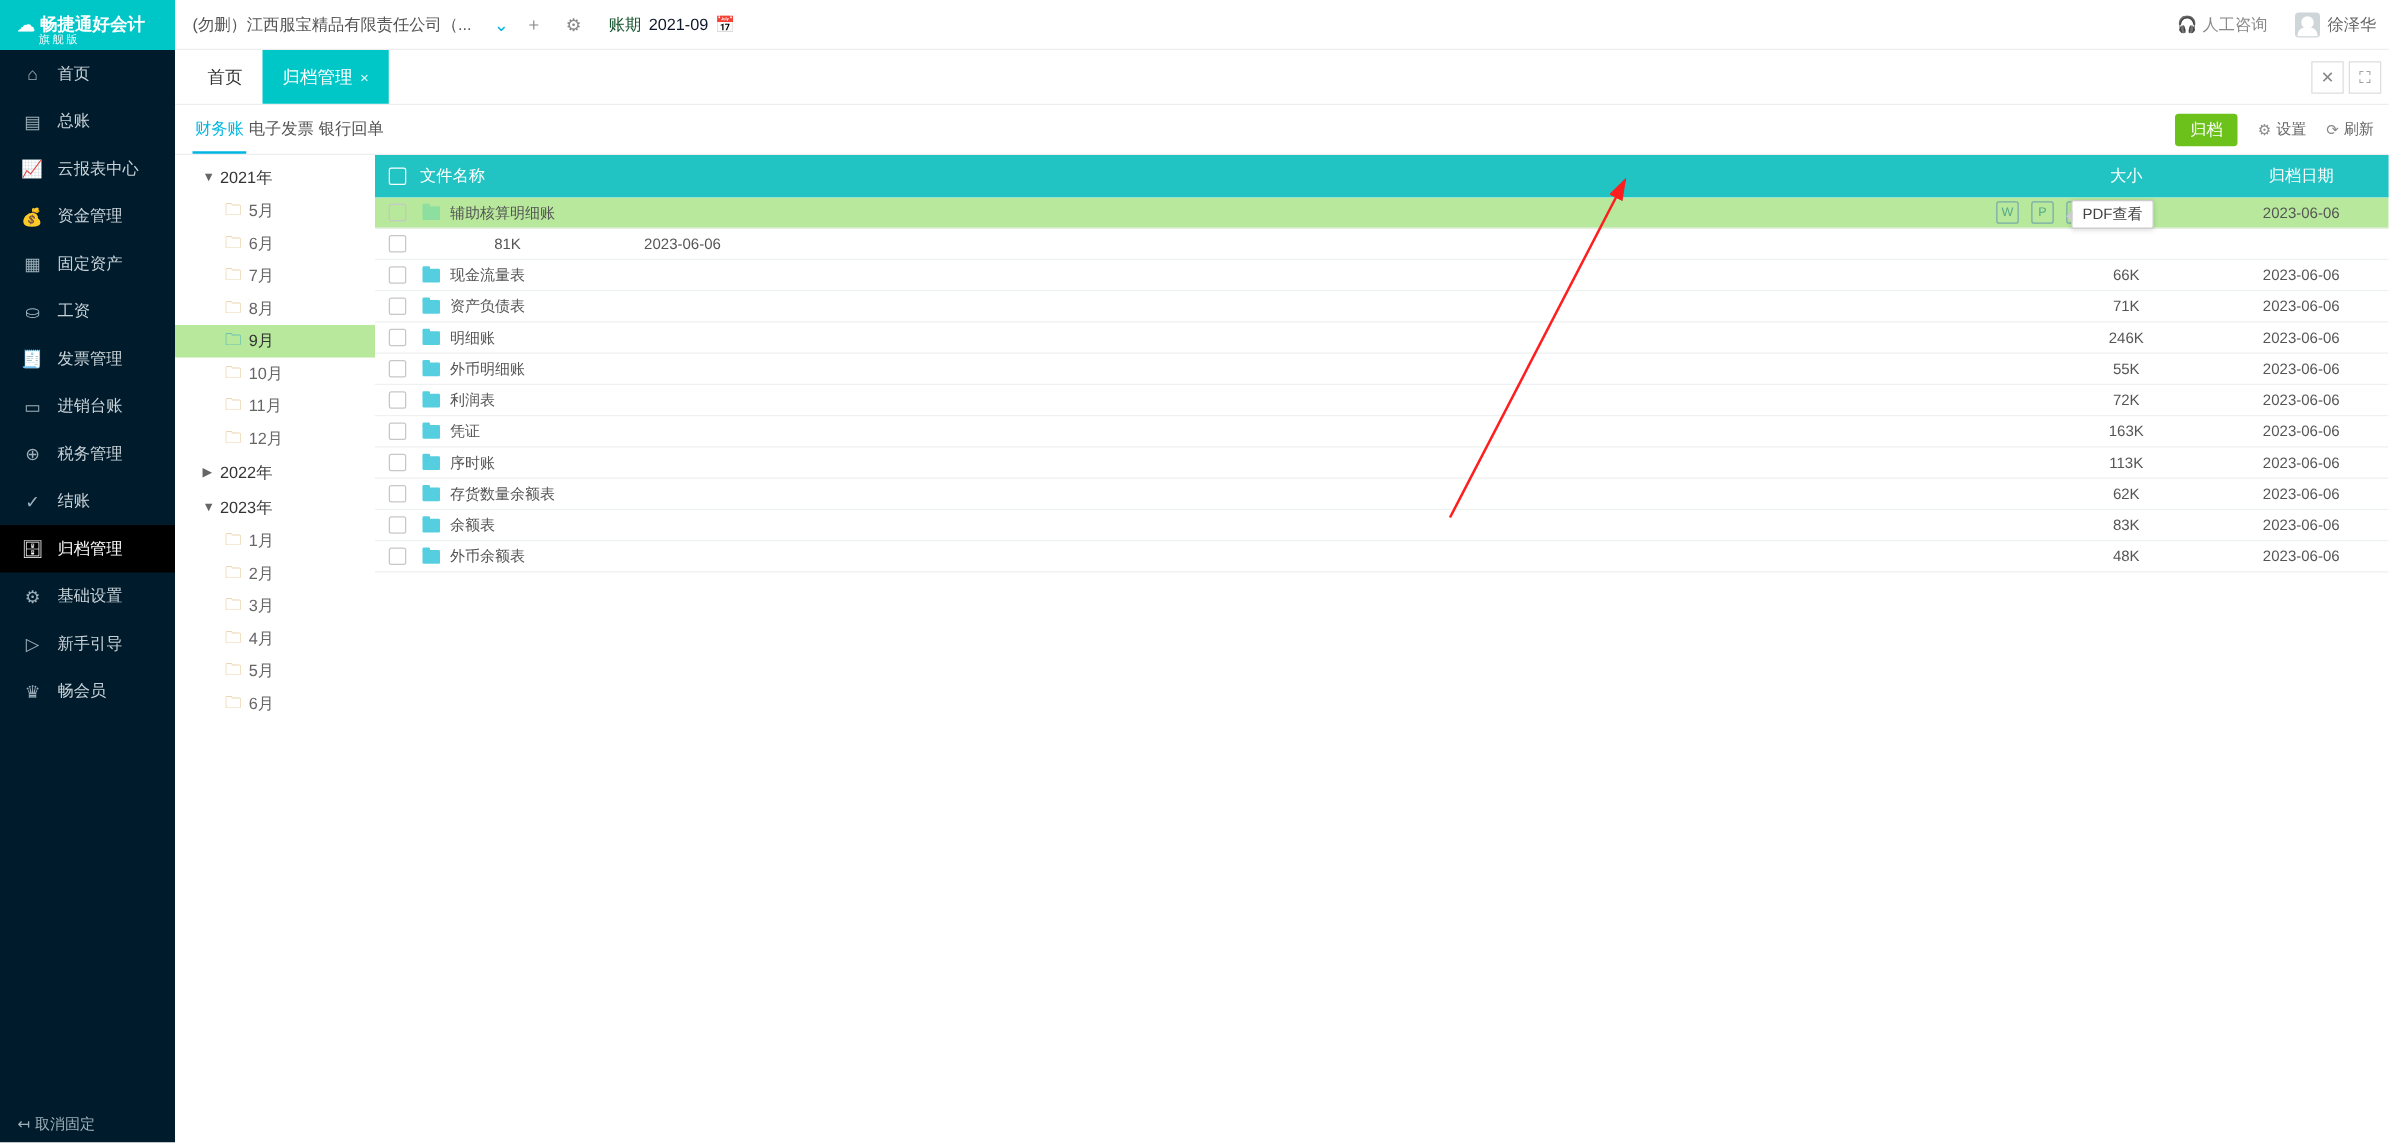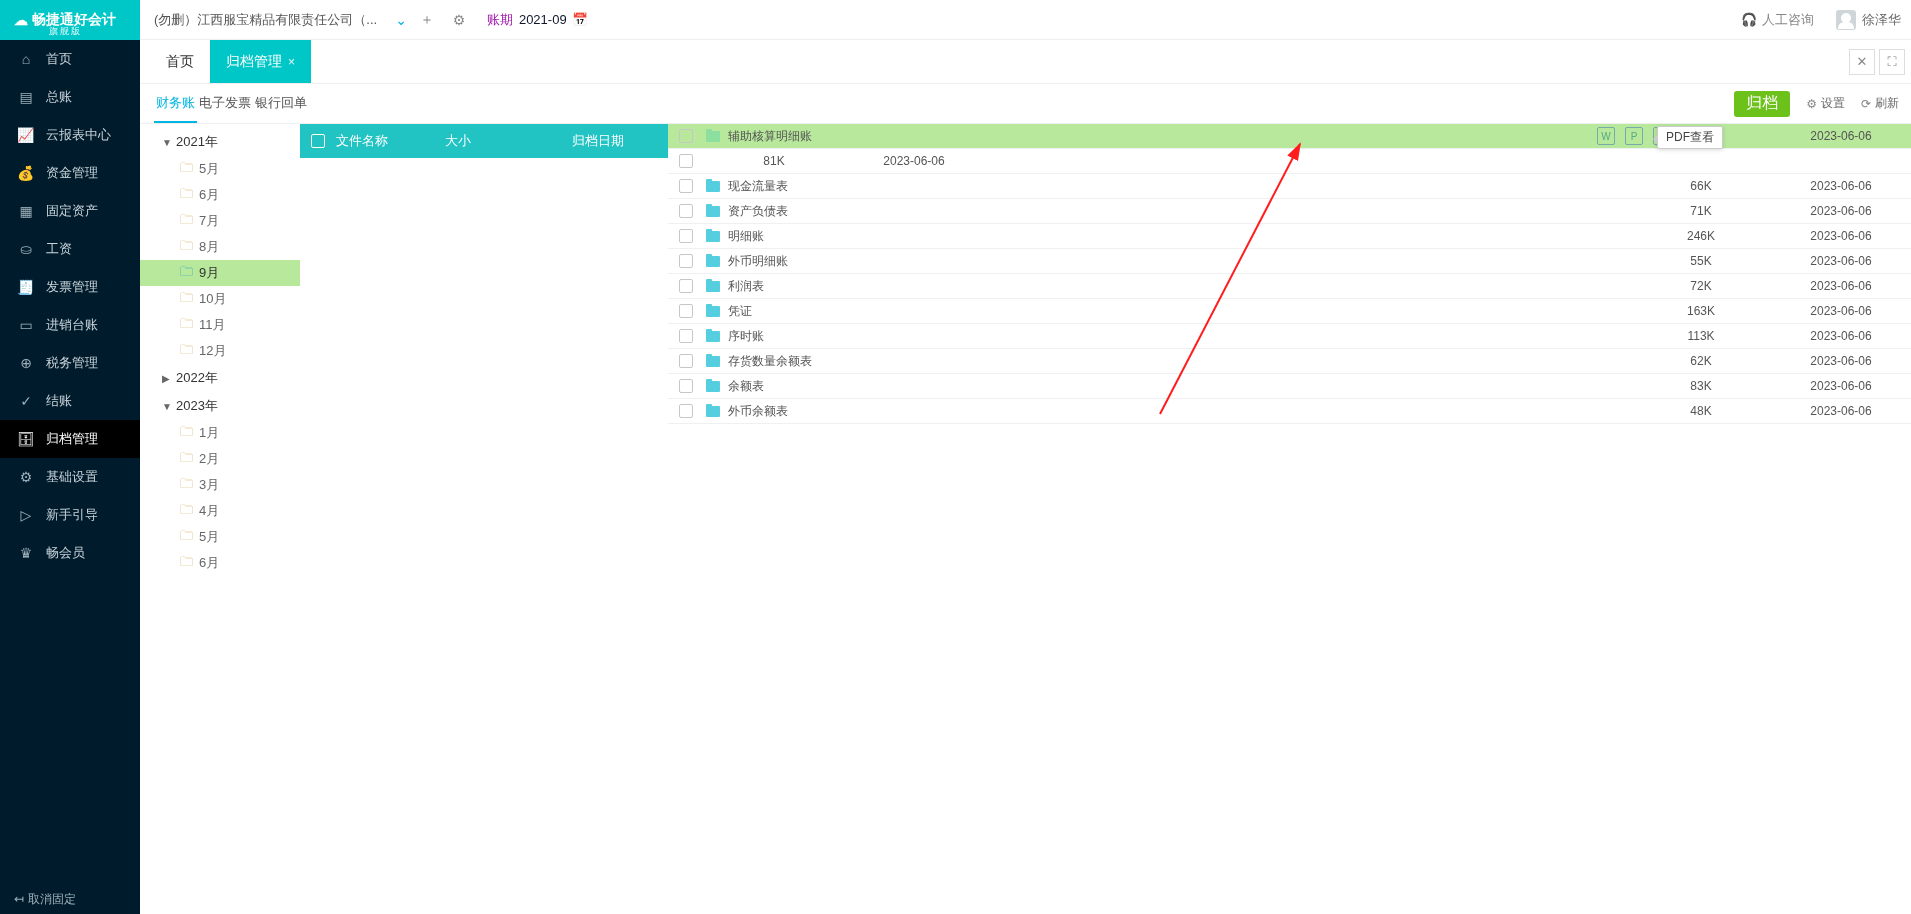--- a/index.html
+++ b/index.html
@@ -5,35 +5,35 @@
 * { box-sizing: border-box; margin: 0; padding: 0; }
 html, body { height: 100%; font-family: "Microsoft YaHei", Arial, sans-serif; font-size: 13px; color: #333; overflow: hidden; background: #fff; }
 
 
 .app { display: flex; height: 100vh; width: 100%; }
 .sidebar { width: 140px; background: #001c2c; color: #c8d2d8; display: flex; flex-direction: column; }
 .main { flex: 1; display: flex; flex-direction: column; min-width: 0; }
 
 
 .logo { height: 40px; background: #00c7c7; color: #fff; display: flex; align-items: center; padding-left: 14px; font-size: 14px; font-weight: bold; position: relative; }
-.logo-sub { position: absolute; left: 49px; bottom: 2px; font-size: 9px; font-weight: normal; opacity: .9; letter-spacing: 2px; }
+.logo-sub { position: absolute; left: 31px; bottom: 2px; font-size: 9px; font-weight: normal; opacity: .9; letter-spacing: 2px; }
 .side-list { list-style: none; flex: 1; }
 .side-item { display: flex; align-items: center; height: 38px; padding-left: 18px; cursor: pointer; color: #c8d2d8; }
 .side-item.active { background: #000; color: #fff; }
 .side-icon { width: 16px; height: 16px; margin-right: 12px; display: inline-flex; align-items: center; justify-content: center; color: #9db0bb; font-size: 14px; }
 .side-item.active .side-icon { color: #fff; }
 .side-foot { height: 30px; display: flex; align-items: center; padding-left: 14px; color: #9db0bb; font-size: 12px; cursor: pointer; }
 .side-foot .arrow { margin-right: 4px; }
 
 
 .topbar { height: 40px; border-bottom: 1px solid #eee; display: flex; align-items: center; padding: 0 10px; color: #555; }
 .topbar .company { margin-left: 4px; margin-right: 18px; }
 .topbar .chev { color: #00b5e2; font-size: 14px; cursor: pointer; }
 .topbar .icon-btn { width: 24px; text-align: center; color: #888; cursor: pointer; margin-left: 8px; font-size: 14px; }
-.topbar .period-lbl { margin-left: 16px; color: #a21caf; }
+.topbar .period-lbl { margin-left: 16px; color: #14532d; }
 .topbar .period-val { margin-left: 6px; color: #0f172a; }
 .topbar .cal { color: #00b5e2; margin-left: 6px; cursor: pointer; }
 .topbar .spacer { flex: 1; }
 .topbar .svc { display: flex; align-items: center; color: #888; cursor: pointer; }
 .topbar .svc .hicon { margin-right: 4px; }
 .topbar .user { display: flex; align-items: center; margin-left: 22px; color: #666; }
 .avatar { width: 20px; height: 20px; background: #cfd6da; border-radius: 3px; margin-right: 6px; display: inline-block; position: relative; }
 .avatar::before { content: ""; position: absolute; left: 5px; top: 3px; width: 10px; height: 10px; border-radius: 50%; background: #fff; }
 .avatar::after { content: ""; position: absolute; left: 2px; bottom: 1px; width: 16px; height: 7px; background: #fff; border-radius: 6px 6px 0 0; }
 
@@ -49,35 +49,35 @@
 .content { flex: 1; display: flex; min-height: 0; }
 
 
 .left-col { width: 160px; display: flex; flex-direction: column; border-right: 0; }
 .subtabs-row { height: 40px; display: flex; align-items: center; border-bottom: 1px solid #eee; padding-left: 14px; gap: 28px; }
 .subtab { font-size: 13px; color: #555; padding: 0 2px; height: 100%; display: flex; align-items: center; border-bottom: 2px solid transparent; cursor: pointer; }
 .subtab.active { color: #00b5e2; border-bottom-color: #00b5e2; }
 
 
 .toolbar-right { height: 40px; display: flex; align-items: center; justify-content: flex-end; padding-right: 12px; border-bottom: 1px solid #eee; flex: 1; gap: 16px; }
-.btn { background: #6cc11a; color: #fff; border-radius: 3px; height: 26px; padding: 0 12px; display: flex; align-items: center; cursor: pointer; font-size: 16px; }
+.btn { background: #6cc11a; color: #fff; border-radius: 3px; height: 26px; padding: 0 12px; display: flex; align-items: center; cursor: pointer; font-size: 13px; }
 .tool-link { color: #666; display: flex; align-items: center; cursor: pointer; font-size: 12px; }
 .tool-link .ic { margin-right: 4px; color: #888; }
 
 
 .tree { flex: 1; overflow-y: auto; padding-top: 4px; }
 .year { display: flex; align-items: center; height: 28px; padding-left: 22px; cursor: pointer; color: #333; }
 .year .tri { width: 14px; display: inline-block; color: #666; font-size: 10px; }
 .month { display: flex; align-items: center; height: 26px; padding-left: 40px; cursor: pointer; color: #666; }
 .month .fld { margin-right: 6px; color: #d9b36c; }
 .month.active { background: #b7e89b; color: #333; }
 .month.active .fld { color: #2aa2c6; }
 
 
-.table-area { flex: 1; display: flex; flex-direction: row; min-width: 0; }
+.table-area { flex: 1; display: flex; flex-direction: column; min-width: 0; }
 .thead { display: flex; align-items: center; height: 34px; background: #21c3c3; color: #fff; font-size: 13px; }
 .th-check { width: 36px; display: flex; justify-content: center; }
 .th-name { flex: 1; }
 .th-size { width: 140px; text-align: center; }
 .th-date { width: 140px; text-align: center; }
 .chk { width: 14px; height: 14px; border: 1.5px solid #fff; border-radius: 2px; display: inline-block; }
 .chk.body { border-color: #c7c7c7; }
 
 .tbody { flex: 1; overflow-y: auto; }
 .row { display: flex; align-items: center; height: 25px; border-bottom: 1px solid #eef1f1; color: #555; font-size: 12px; position: relative; }

